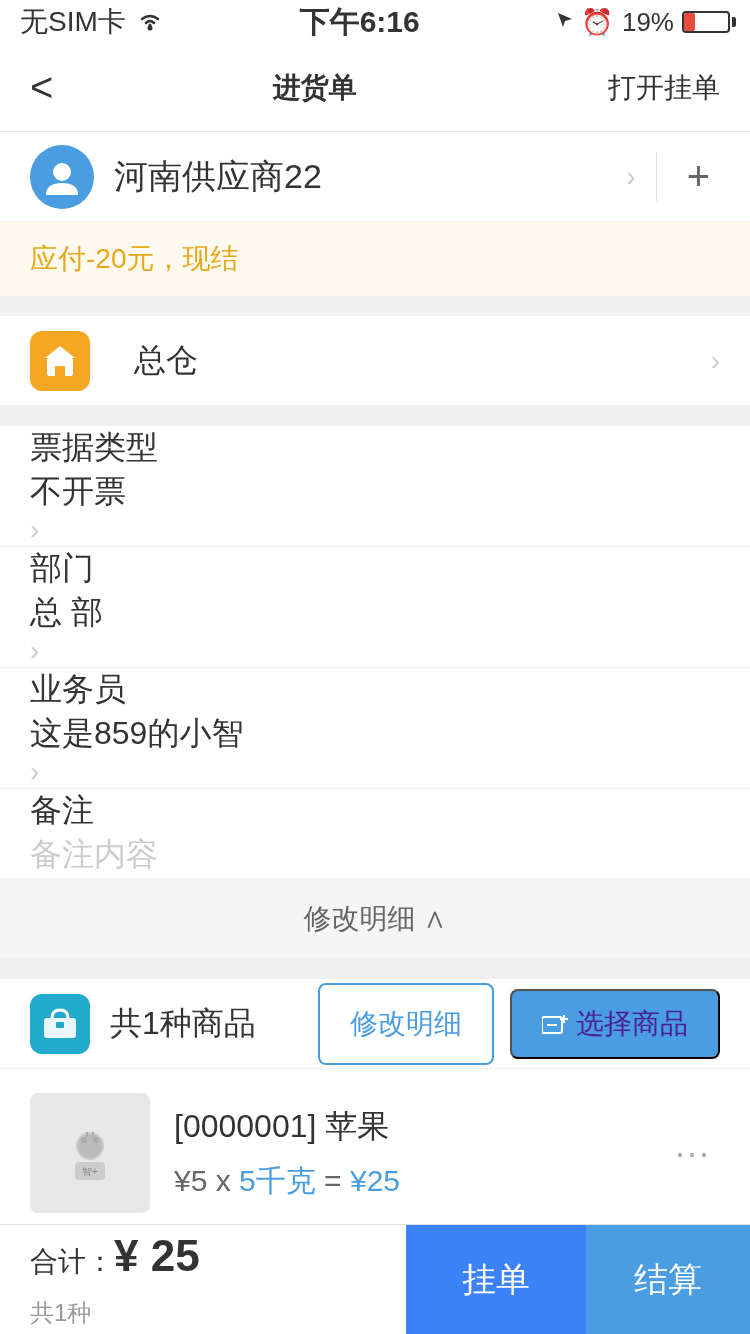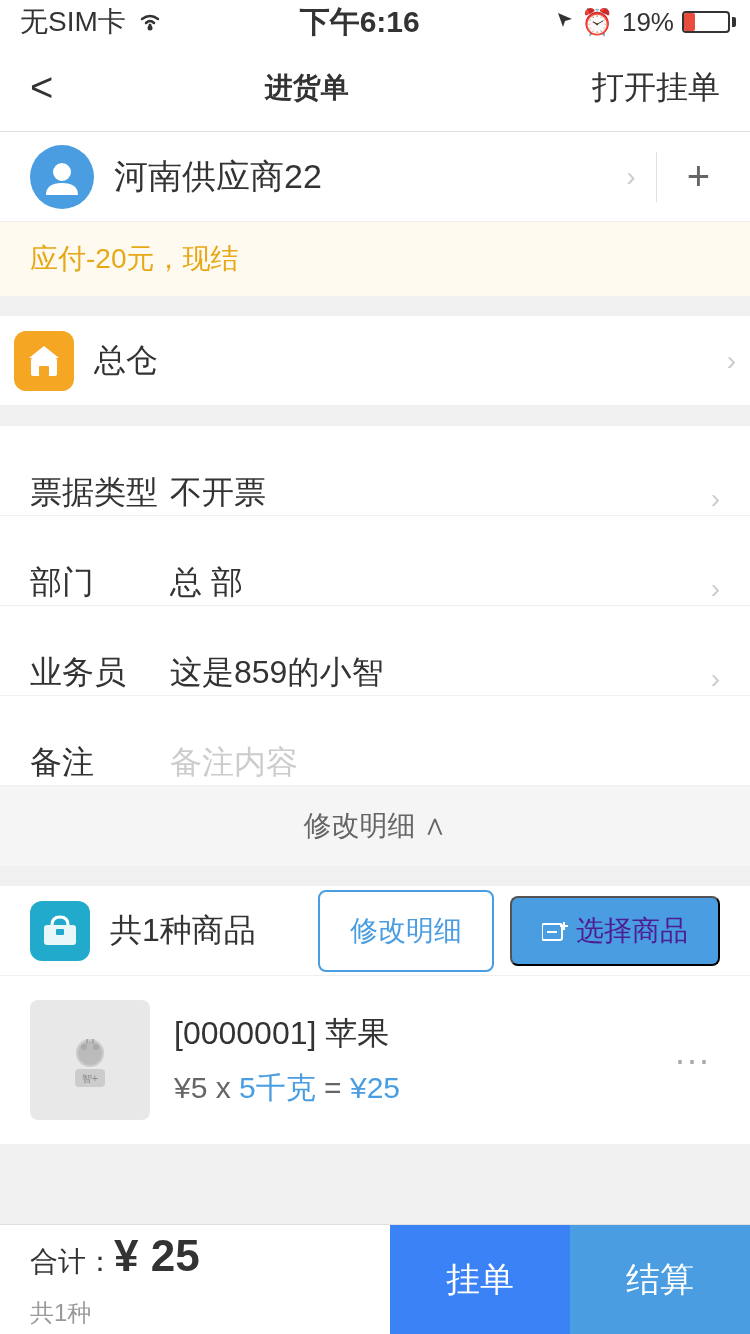--- a/index.html
+++ b/index.html
@@ -44,21 +44,21 @@
       height: 88px;
       background: #fff;
       display: flex;
       align-items: center;
       justify-content: space-between;
       padding: 0 30px;
       border-bottom: 1px solid #e0e0e0;
     }
     .nav-back { font-size: 40px; color: #333; font-weight: 300; cursor: pointer; }
     .nav-title { font-size: 28px; font-weight: 600; color: #333; }
-    .nav-action { font-size: 32px; color: #333; margin-left: 32px; }
+    .nav-action { font-size: 28px; color: #333; margin-left: 32px; }
 
     
     .content { padding-bottom: 140px; }
 
     
     .card {
       background: #fff;
       margin-bottom: 20px;
     }
 
@@ -85,40 +85,42 @@
       padding: 18px 30px;
       background: #fffaf0;
       font-size: 28px;
       color: #e6a817;
     }
 
     
     .row-item {
       display: flex;
       align-items: center;
-      padding: 0 14px;
+      padding: 0 30px;
       height: 90px;
       background: #fff;
       border-bottom: 1px solid #f0f0f0;
+      gap: 24px;
     }
     .row-icon {
       width: 60px; height: 60px; border-radius: 12px; background: #f5a623;
       display: flex; align-items: center; justify-content: center;
       margin-right: 20px; flex-shrink: 0;
     }
     .row-value { flex: 1; font-size: 32px; color: #333; }
 
     
     .form-section { background: #fff; }
     .form-row {
       display: flex;
-      align-items: flex-end;
+      align-items: flex-start;
       padding: 0 30px;
       min-height: 90px;
       border-bottom: 1px solid #f0f0f0;
+      flex-direction: column;
     }
     .form-label { font-size: 32px; color: #333; width: 140px; flex-shrink: 0; }
     .form-value { flex: 1; font-size: 32px; color: #333; }
     .form-placeholder { flex: 1; font-size: 32px; color: #ccc; }
 
     
     .collapse-row {
       height: 80px;
       background: #f5f5f5;
       display: flex;
@@ -194,21 +196,21 @@
       padding: 0 30px;
       gap: 16px;
     }
     .action-hang {
       width: 180px;
       background: #3b82f6;
       display: flex; align-items: center; justify-content: center;
       font-size: 34px; color: #fff; font-weight: 400; cursor: pointer;
     }
     .action-checkout {
-      width: 180px;
+      width: 164px;
       background: #4a9de0;
       display: flex; align-items: center; justify-content: center;
       font-size: 34px; color: #fff; font-weight: 500; cursor: pointer;
     }
   </style>
 </head>
 <body>
 
 <div class="status-bar">
   <div class="status-left">

